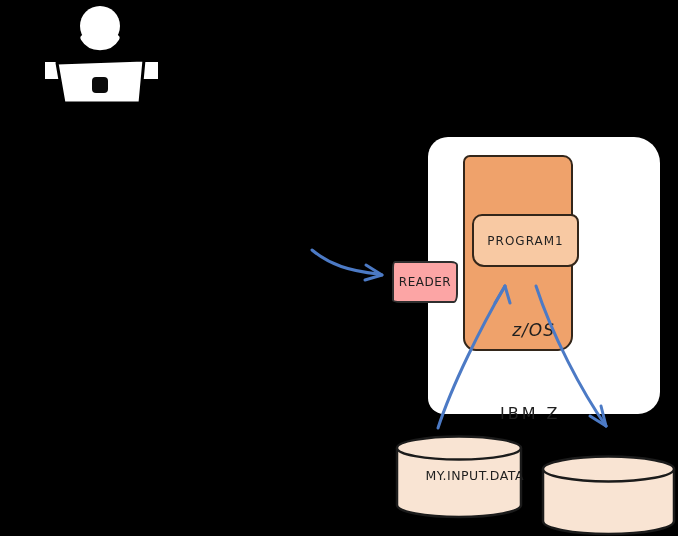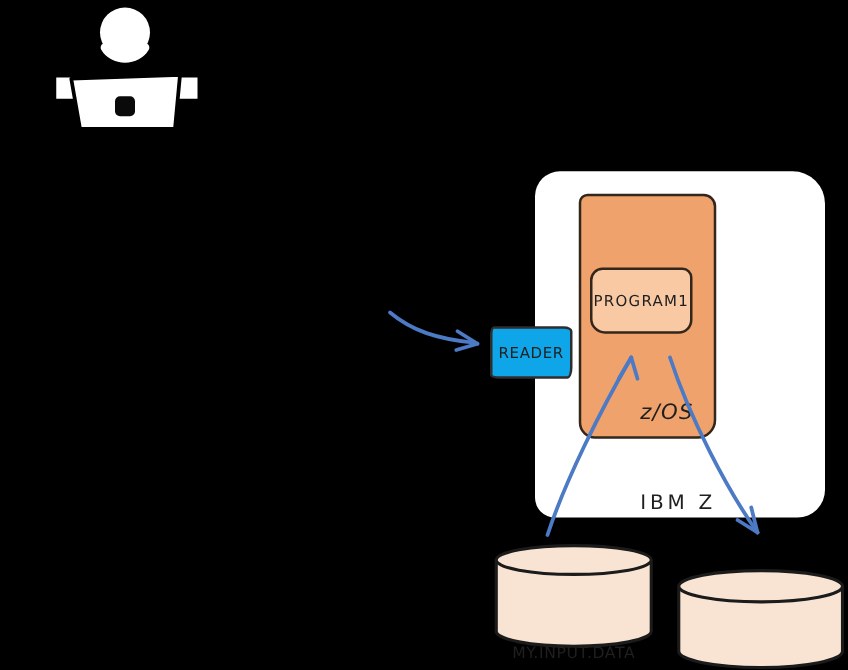--- a/index.html
+++ b/index.html
@@ -14,42 +14,42 @@
     border-radius:20px 26px 22px 16px;
   }
   
   .zos{
     left:463px;top:155px;width:110px;height:196px;background:#efa26b;
     border:2px solid #33261a;border-radius:7px 10px 15px 13px;
     box-sizing:border-box;
   }
   
   .program{
-    left:472px;top:214px;width:82px;height:53px;background:#f8c9a3;
+    left:472px;top:214px;width:107px;height:53px;background:#f8c9a3;
     border:2px solid #33261a;border-radius:10px 8px 11px 12px;
     box-sizing:border-box;display:flex;align-items:center;justify-content:center;
     font-size:12px;letter-spacing:1px;
   }
   
   .reader{
-    left:392px;top:261px;width:66px;height:42px;background:#0ea5e9;
+    left:392px;top:261px;width:66px;height:42px;background:#fca5a5;
     border:2px solid #2e2e2e;border-radius:3px 7px 4px 8px / 7px 4px 9px 3px;
     box-sizing:border-box;display:flex;align-items:center;justify-content:center;
     font-size:12px;letter-spacing:0.5px;
   }
   .lbl-zos{
     left:485px;top:320px;width:70px;text-align:right;
     font-size:17px;font-style:italic;letter-spacing:1px;
   }
   .lbl-ibmz{
-    left:500px;top:392px;width:85px;text-align:center;
+    left:500px;top:404px;width:85px;text-align:left;
     font-size:16px;letter-spacing:3px;
   }
   .lbl-ds{
-    width:130px;text-align:center;font-size:12.5px;letter-spacing:0.5px;margin-top:46px;
+    width:130px;text-align:right;font-size:12.5px;letter-spacing:0.5px;
   }
   .lbl-input{left:394px;top:468px;}
   .lbl-output{left:542px;top:492px;}
   svg{display:block;}
   .arrows{left:0;top:0;pointer-events:none;z-index:50;}
 </style>
 </head>
 <body>
 
 <div class="stage">

